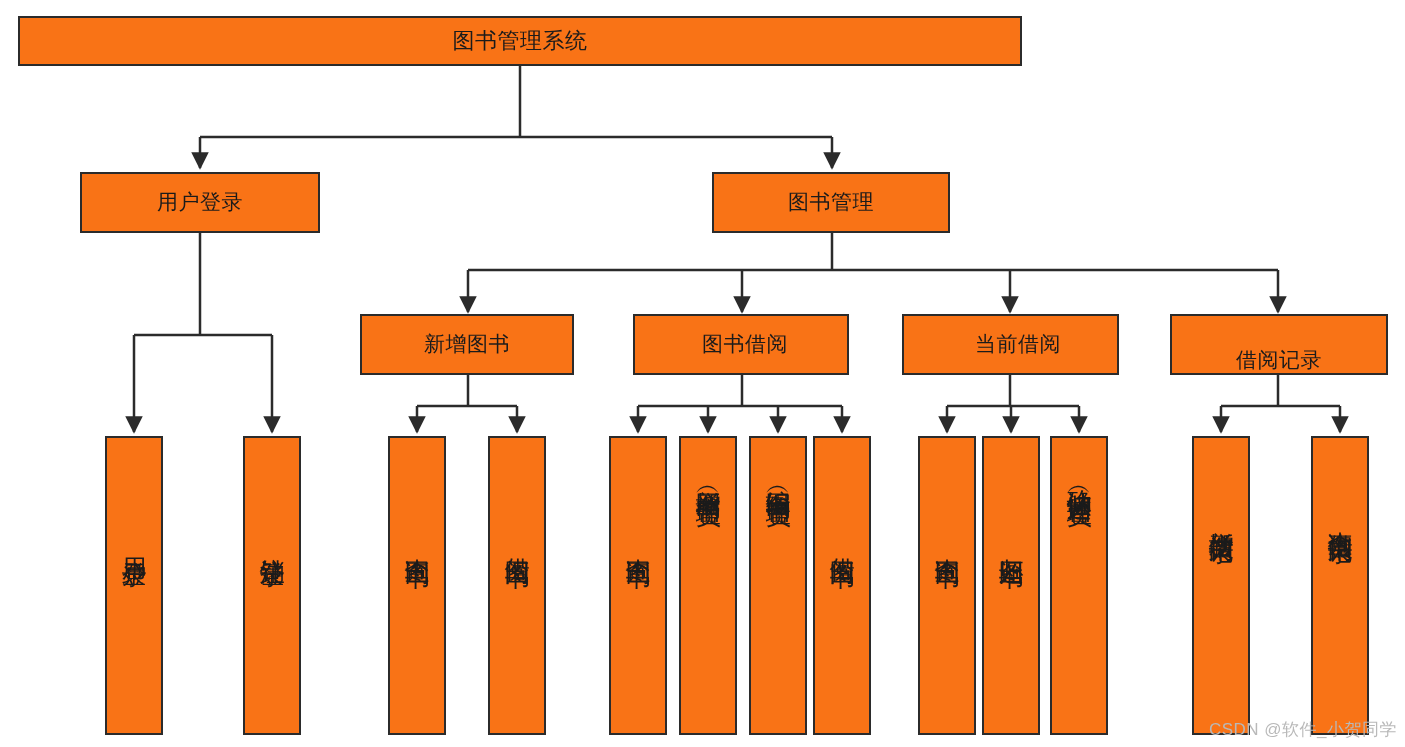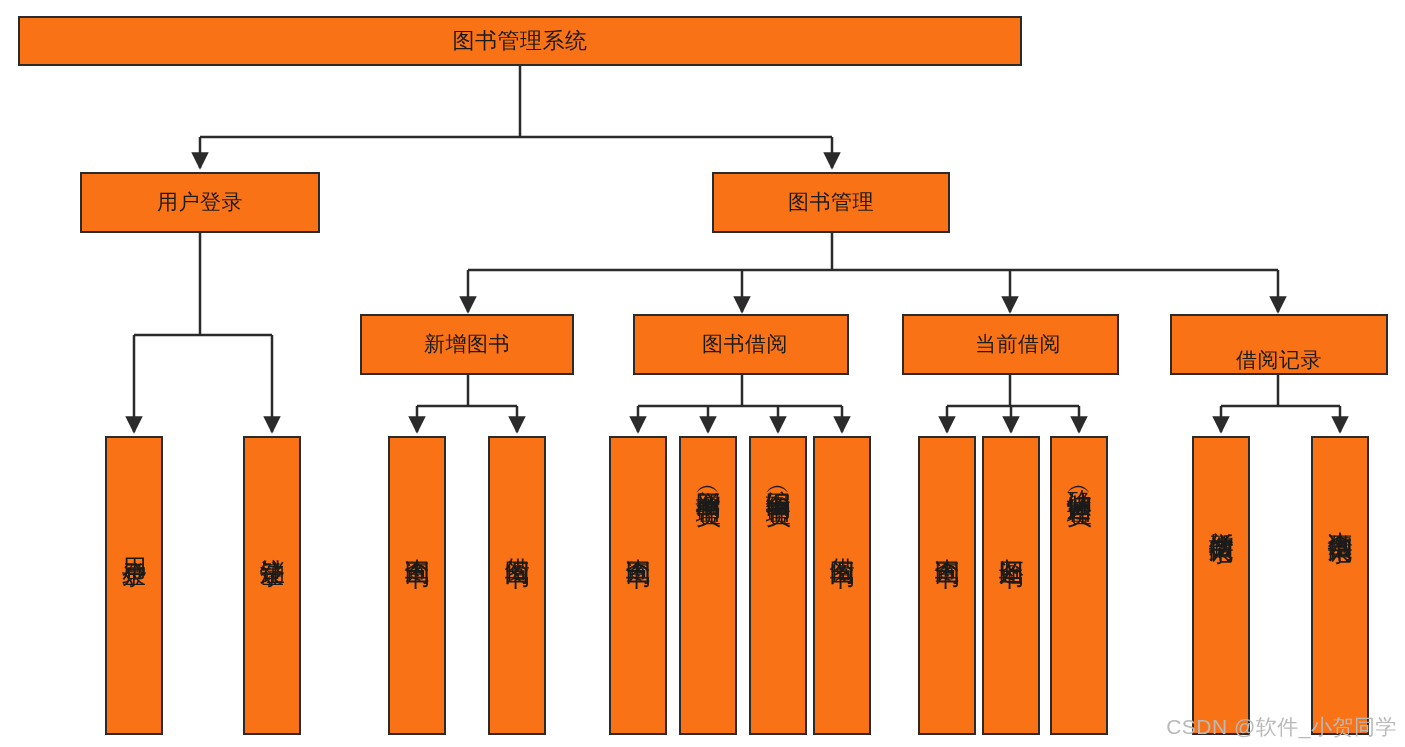--- a/index.html
+++ b/index.html
@@ -67,21 +67,21 @@
   .node.vertical.short .label {
     margin-top: 78px;
   }
   .node.vertical.mid .label {
     margin-top: 0px;
   }
   #watermark {
     position: absolute;
     right: 8px;
     bottom: 6px;
-    font-size: 21px;
+    font-size: 17px;
     color: #b9b9b9;
     letter-spacing: 0.5px;
     white-space: nowrap;
   }
 </style>
 </head>
 <body>
 
 <div id="diagram-root">
 

